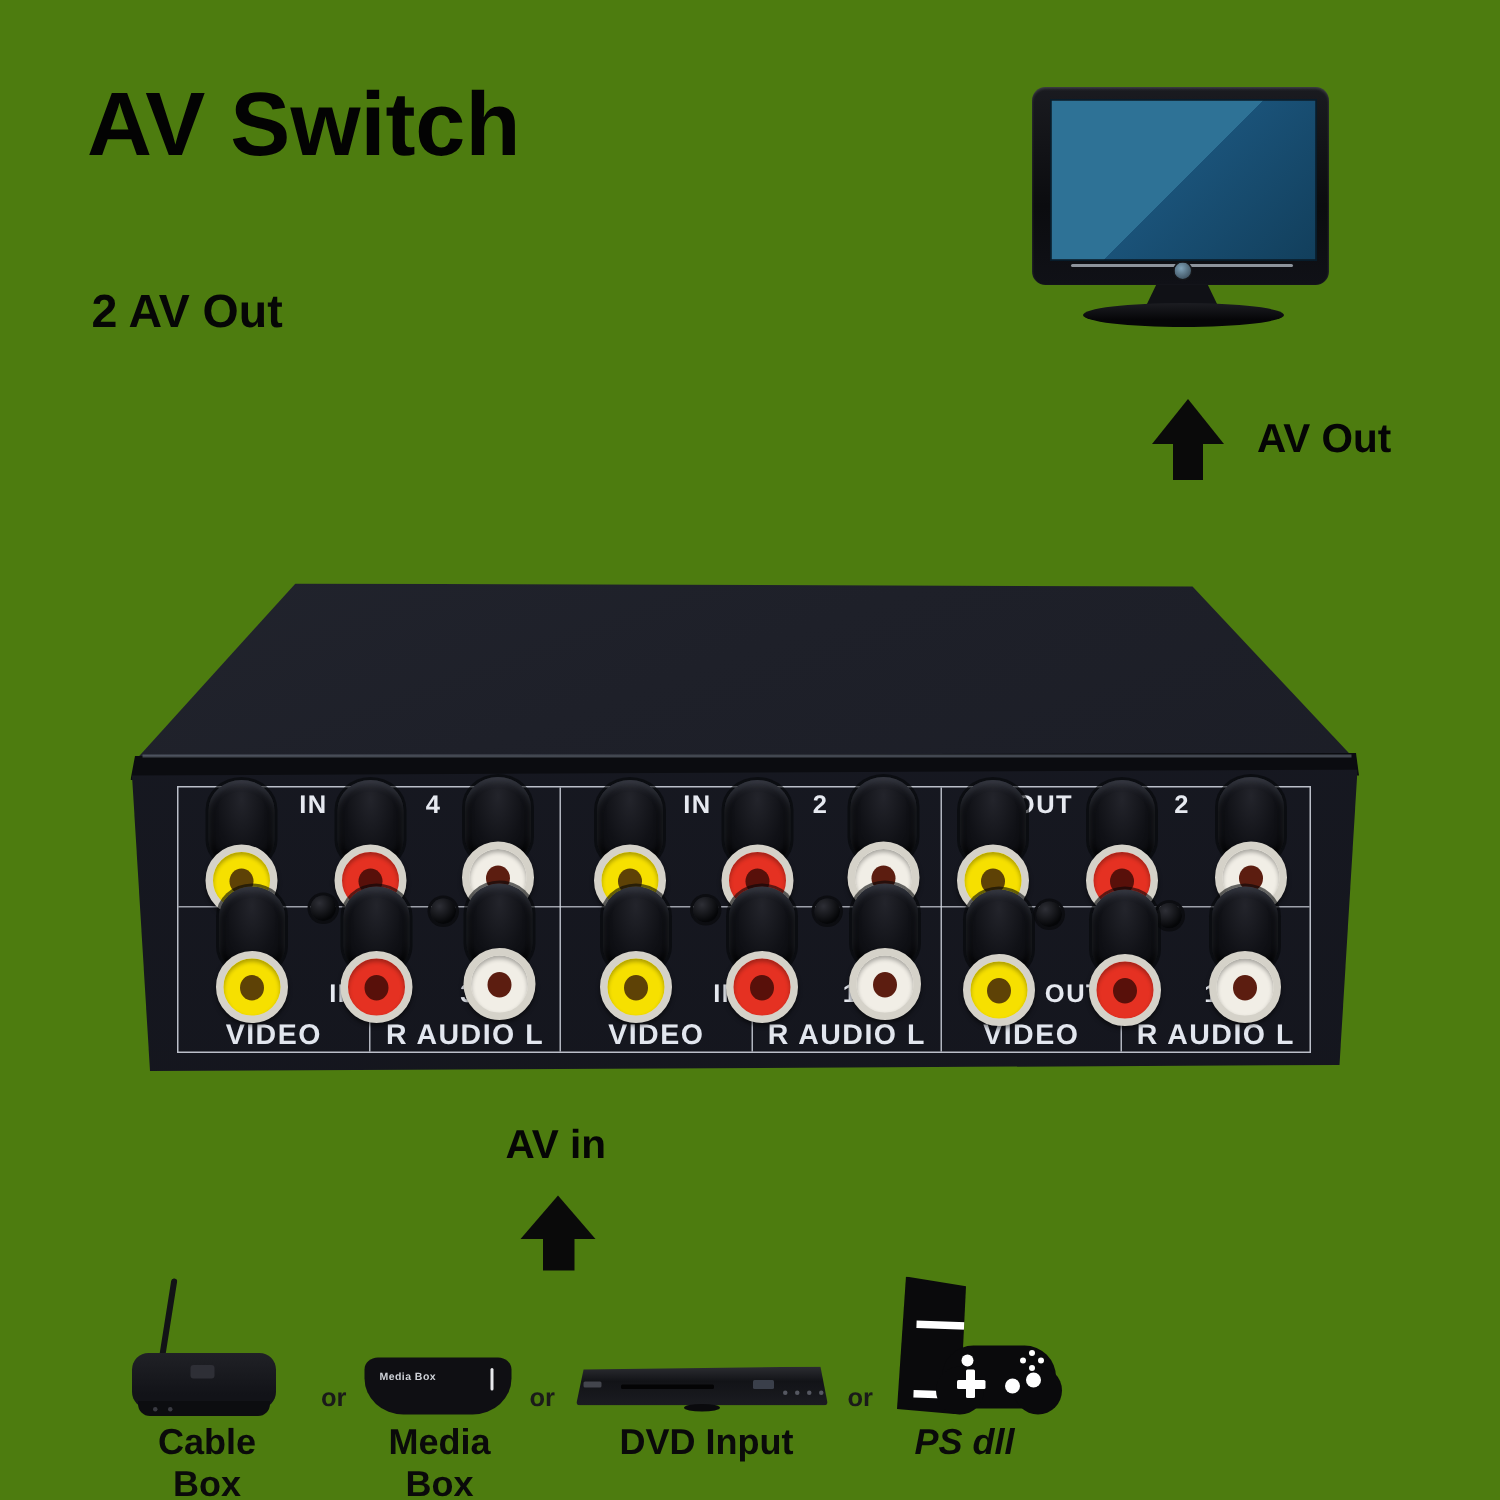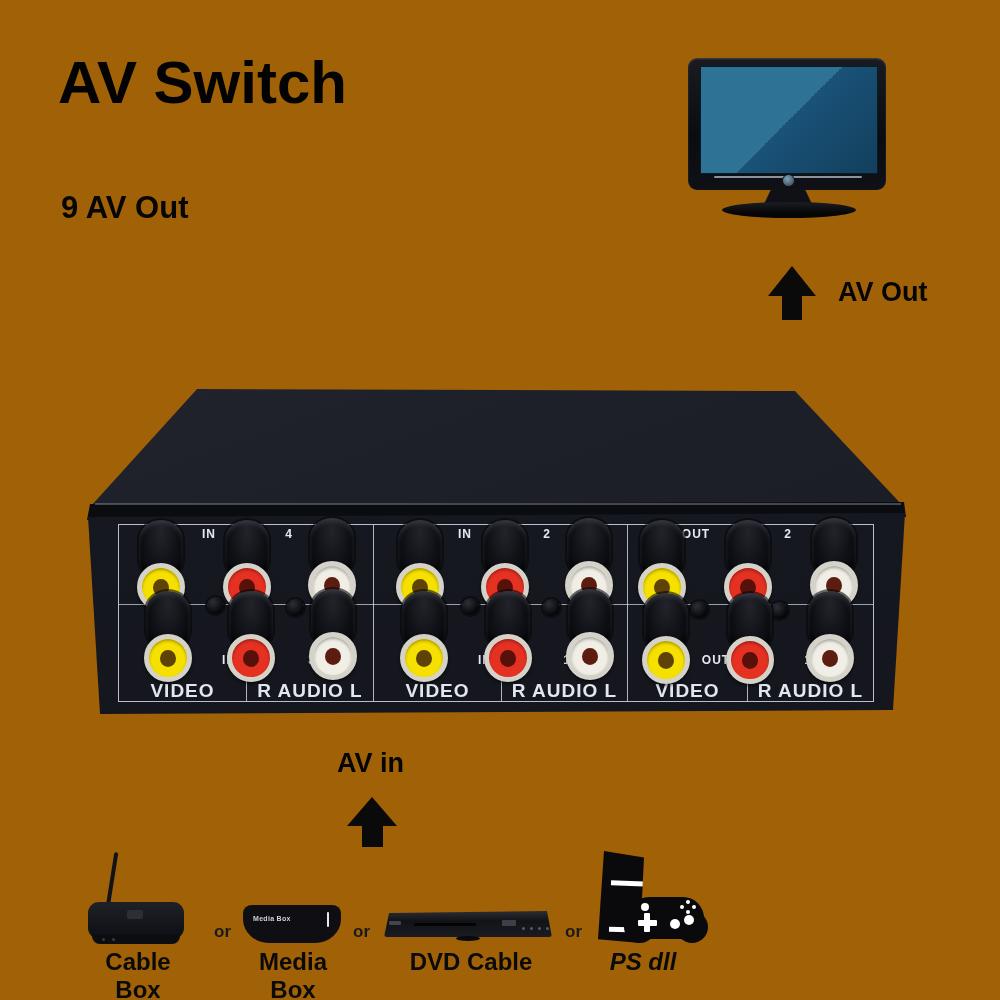--- a/index.html
+++ b/index.html
@@ -1,16 +1,16 @@
 <!DOCTYPE html>
 <html><head>
 <meta charset="utf-8">
 <style>
   html,body{margin:0;padding:0;background:#fff;}
-  .canvas{position:relative;width:1000px;height:1000px;background:#a16207;overflow:hidden;
+  .canvas{position:relative;width:1000px;height:1000px;background:#4d7c0f;overflow:hidden;
           font-family:"Liberation Sans",sans-serif;}
 
   
   .title{position:absolute;left:58px;top:48px;font-size:60px;font-weight:bold;color:#030303;letter-spacing:0px;}
   .feature{position:absolute;left:61px;font-size:31px;font-weight:bold;color:#060606;}
   .feature.f1{top:146px;} .feature.f2{top:190px;}
 
   
   .tv{position:absolute;left:688px;top:56px;width:200px;height:162px;}
   .tv-bezel{position:absolute;left:0;top:2px;width:198px;height:132px;border-radius:9px;
@@ -43,21 +43,21 @@
   .box-lip-hl{position:absolute;left:95px;top:503px;width:806px;height:2px;background:rgba(150,160,178,.4);}
   .box-front{position:absolute;left:0;top:0;width:1000px;height:1000px;pointer-events:none;
            clip-path:polygon(88px 517px,905px 513px,893px 710px,100px 714px);
            background:linear-gradient(180deg,#1e2029 0%,#171922 35%,#13141b 100%);}
 
   
   .panel{position:absolute;left:118px;top:524px;width:754px;height:176px;
          border:1px solid rgba(216,221,231,.85);}
   .vdiv{position:absolute;top:0;width:1px;height:155px;background:rgba(216,221,231,.8);}
   .hdiv{position:absolute;left:0;right:0;top:79px;height:1px;background:rgba(216,221,231,.7);}
-  .plabel{position:absolute;width:56px;margin-left:-28px;text-align:center;font-size:12px;
+  .plabel{position:absolute;width:56px;margin-left:-28px;text-align:center;font-size:17px;
           font-weight:bold;color:#e6e9f0;letter-spacing:1px;}
   .plabel.row1{top:2px;} .plabel.row2{top:128px;}
   .strip{position:absolute;left:0;right:0;top:155px;bottom:0;display:flex;}
   .scell{display:flex;align-items:center;justify-content:center;font-size:19px;font-weight:bold;
          color:#e2e6ee;letter-spacing:1px;border-left:1px solid rgba(216,221,231,.8);box-sizing:border-box;}
   .scell:first-child{border-left:none;}
 
   
   .jack{position:absolute;width:50px;height:92px;}
   .jack .body{position:absolute;left:3px;top:0;width:44px;height:58px;
@@ -116,21 +116,21 @@
   .pd-dot{position:absolute;border-radius:50%;background:#fff;}
   .pd-crossH{position:absolute;left:10px;top:23px;width:19px;height:6px;background:#fff;border-radius:1px;}
   .pd-crossV{position:absolute;left:16px;top:16px;width:6px;height:19px;background:#fff;border-radius:1px;}
 </style>
 </head>
 <body>
 
 <div class="canvas">
 
   <div class="title">AV Switch</div>
-  <div class="feature f2">9 AV Out</div>
+  <div class="feature f2">2 AV Out</div>
 
   <div class="tv">
     <div class="tv-bezel"></div>
     <div class="tv-screen"></div>
     <div class="tv-strip"></div>
     <div class="tv-logo"></div>
     <div class="tv-neck"></div>
     <div class="tv-base"></div>
   </div>
 
@@ -304,16 +304,16 @@
       <div class="pd-dot" style="left:56px;top:18px;width:10px;height:10px;"></div>
     </div>
   </div>
 
   <span class="or" style="left:214px;">or</span>
   <span class="or" style="left:353px;">or</span>
   <span class="or" style="left:565px;">or</span>
 
   <div class="dev-label" style="left:80px;width:116px;">Cable Box</div>
   <div class="dev-label" style="left:235px;width:116px;">Media Box</div>
-  <div class="dev-label" style="left:406px;width:130px;">DVD Cable</div>
+  <div class="dev-label" style="left:406px;width:130px;">DVD Input</div>
   <div class="dev-label" style="left:598px;width:90px;font-style:italic;">PS dll</div>
 
 </div>
 
 </body></html>

